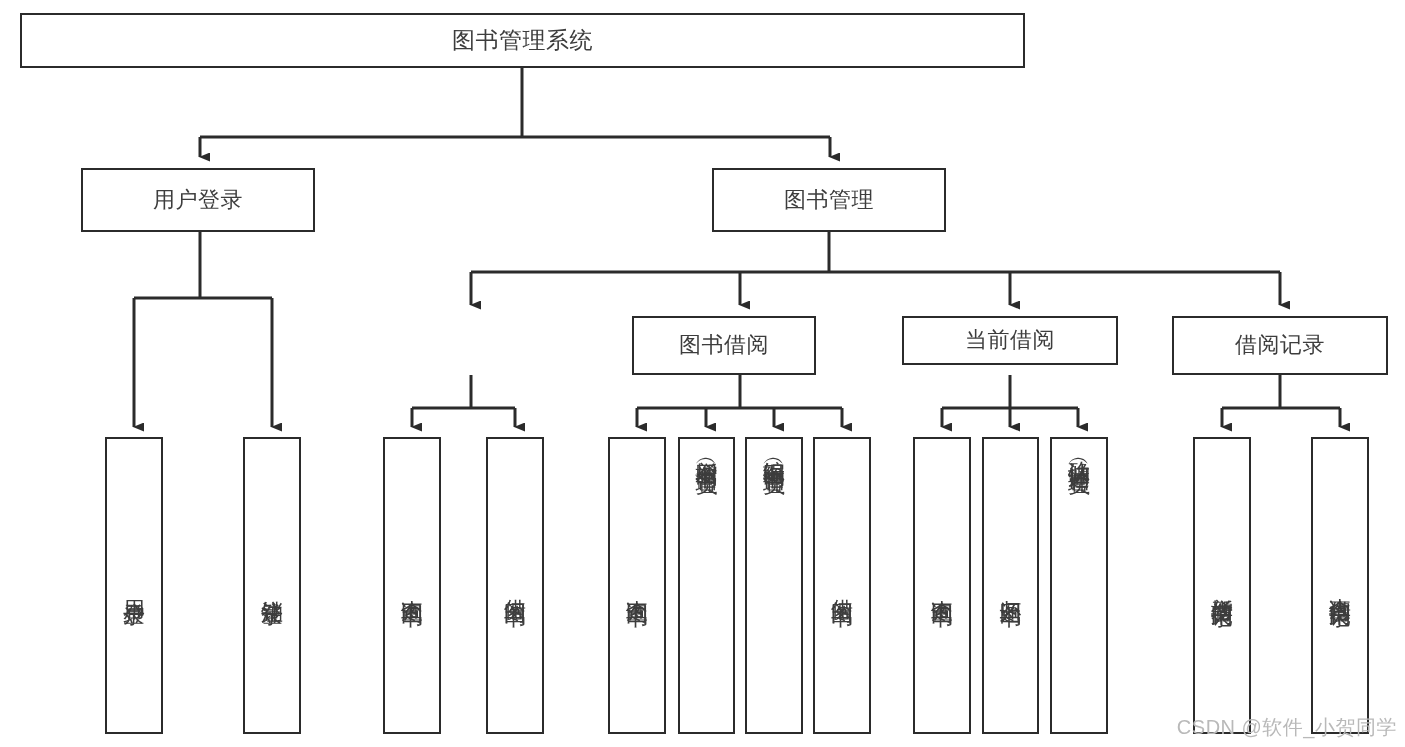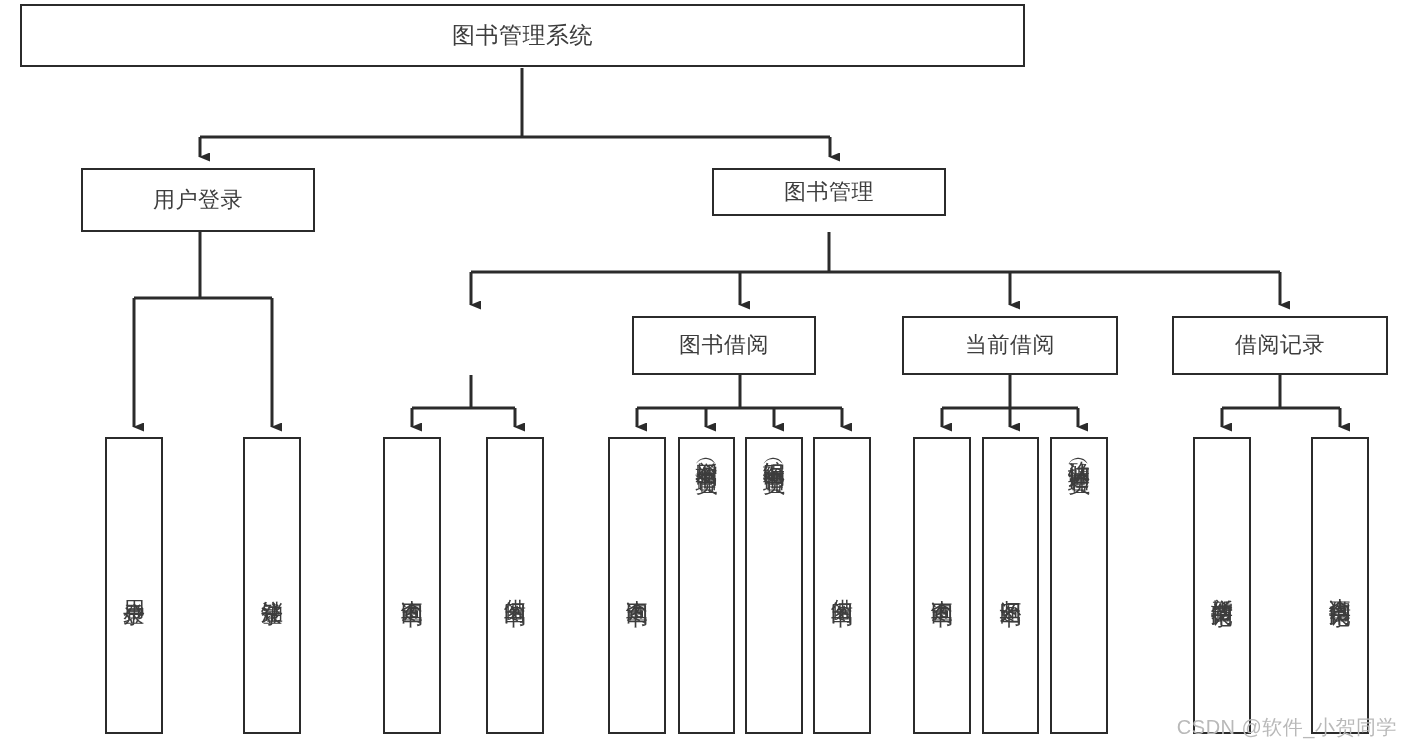--- a/index.html
+++ b/index.html
@@ -137,35 +137,35 @@
       <path d="M1010,408 L1010,427" marker-end="url(#arrowhead)"></path>
       <path d="M1078,408 L1078,427" marker-end="url(#arrowhead)"></path>
 
       <path d="M1280,375 L1280,408"></path>
       <path d="M1222,408 L1340,408"></path>
       <path d="M1222,408 L1222,427" marker-end="url(#arrowhead)"></path>
       <path d="M1340,408 L1340,427" marker-end="url(#arrowhead)"></path>
     </g>
   </svg>
 
-  <div class="node horiz root" style="left:20px; top:4px; width:1005px; height:63px;">
+  <div class="node horiz root" style="left:20px; top:13px; width:1005px; height:55px;">
     <span class="node-label">图书管理系统</span>
   </div>
 
   <div class="node horiz" style="left:81px; top:168px; width:234px; height:64px;">
     <span class="node-label">用户登录</span>
   </div>
-  <div class="node horiz" style="left:712px; top:168px; width:234px; height:48px;">
+  <div class="node horiz" style="left:712px; top:168px; width:234px; height:64px;">
     <span class="node-label">图书管理</span>
   </div>
 
   <div class="node horiz" style="left:632px; top:316px; width:184px; height:59px;">
     <span class="node-label">图书借阅</span>
   </div>
-  <div class="node horiz" style="left:902px; top:316px; width:216px; height:59px;">
+  <div class="node horiz" style="left:902px; top:316px; width:216px; height:49px;">
     <span class="node-label">当前借阅</span>
   </div>
   <div class="node horiz" style="left:1172px; top:316px; width:216px; height:59px;">
     <span class="node-label">借阅记录</span>
   </div>
 
   <div class="node leaf center-text" style="left:105px; top:437px; width:58px; height:297px;">
     <span class="node-label">用户登录</span>
   </div>
   <div class="node leaf center-text" style="left:243px; top:437px; width:58px; height:297px;">

